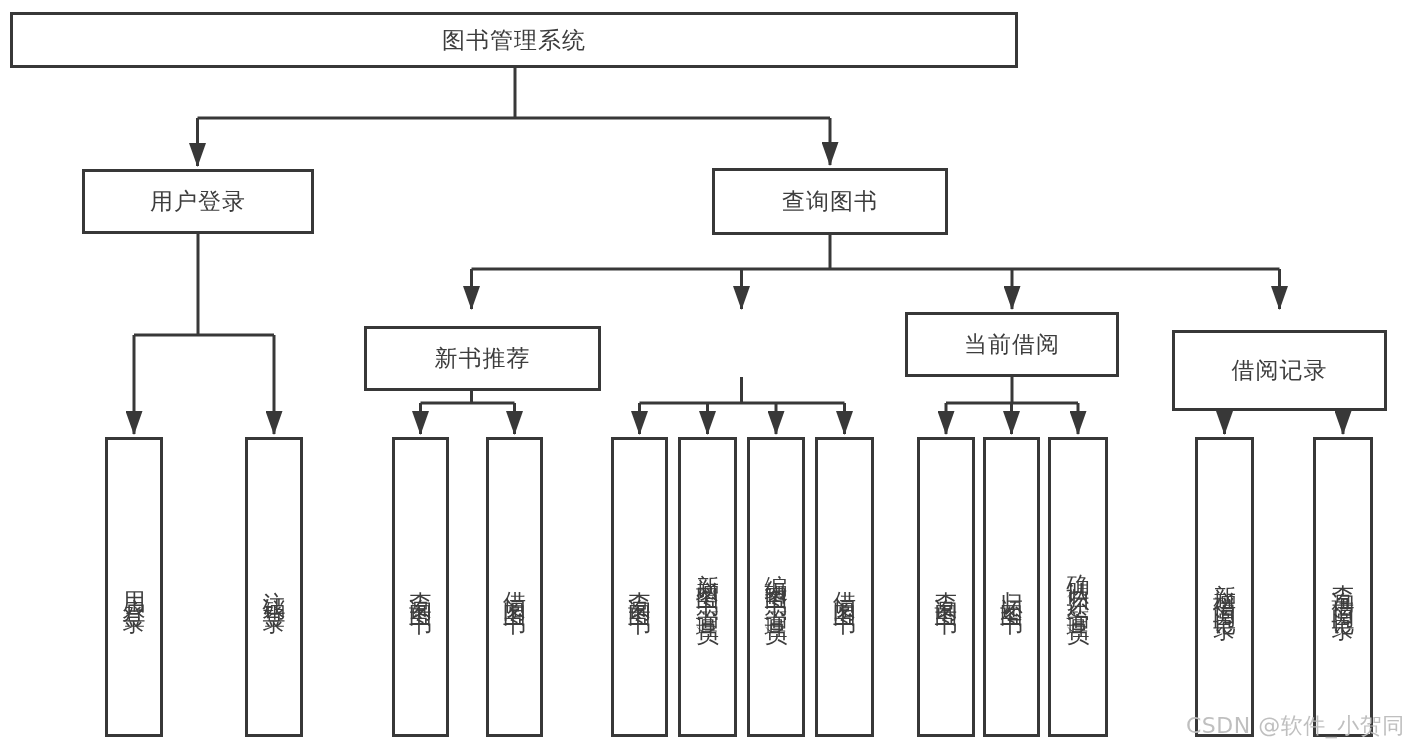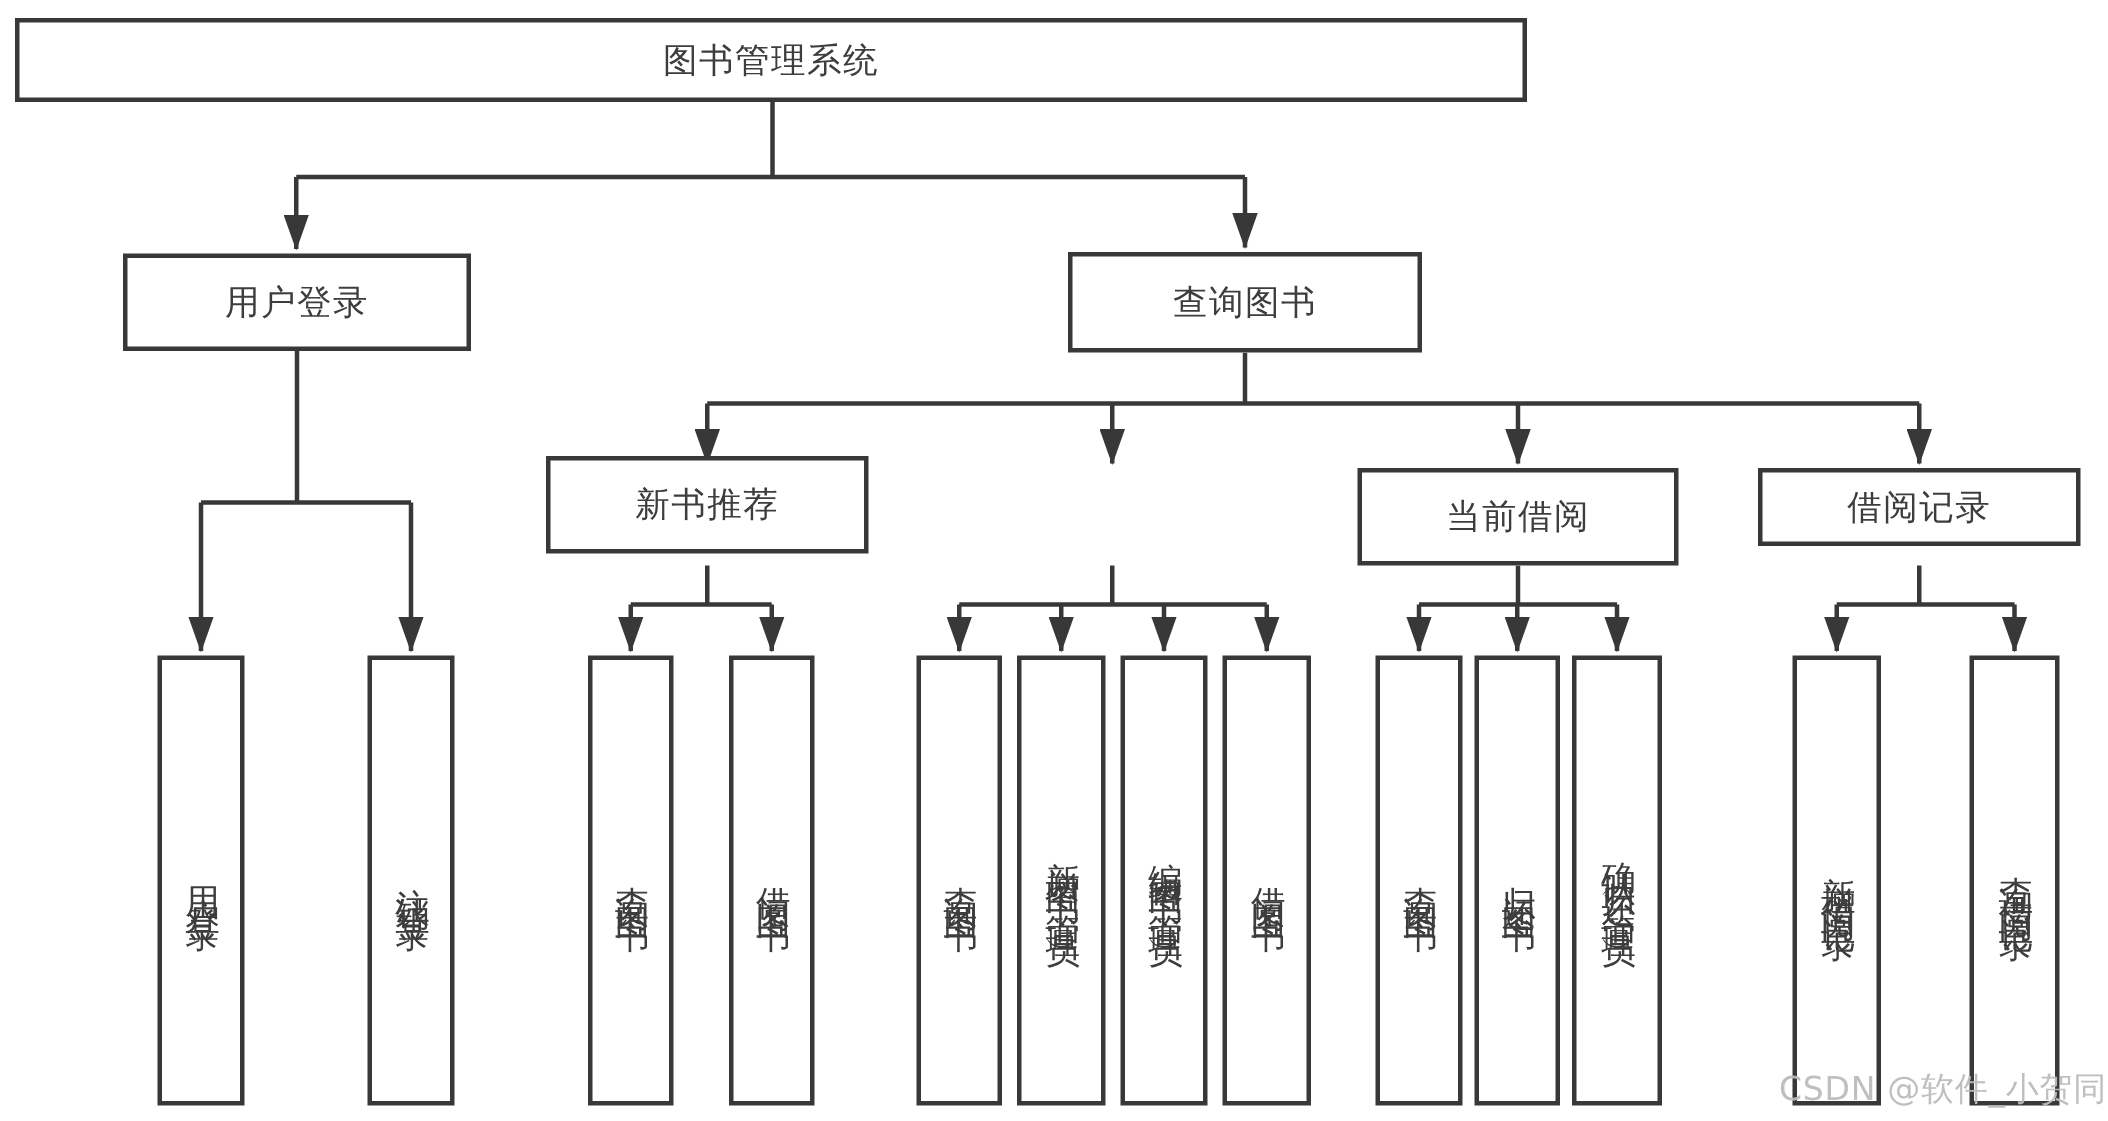--- a/index.html
+++ b/index.html
@@ -101,27 +101,27 @@
     <span>图书管理系统</span>
   </div>
 
   <div class="box h" style="left:82px;top:169px;width:232px;height:65px">
     <span>用户登录</span>
   </div>
   <div class="box h" style="left:712px;top:168px;width:236px;height:67px">
     <span>查询图书</span>
   </div>
 
-  <div class="box h" style="left:364px;top:304px;width:215px;height:65px">
+  <div class="box h" style="left:364px;top:326px;width:237px;height:65px">
     <span>新书推荐</span>
   </div>
   <div class="box h" style="left:905px;top:312px;width:214px;height:65px">
     <span>当前借阅</span>
   </div>
-  <div class="box h" style="left:1172px;top:312px;width:215px;height:52px">
+  <div class="box h" style="left:1172px;top:330px;width:215px;height:81px">
     <span>借阅记录</span>
   </div>
 
   <div class="box v" style="left:105px;top:437px;width:58px;height:300px">
     <span class="vtext">用户登录</span>
   </div>
   <div class="box v" style="left:245px;top:437px;width:58px;height:300px">
     <span class="vtext">注销登录</span>
   </div>
 

